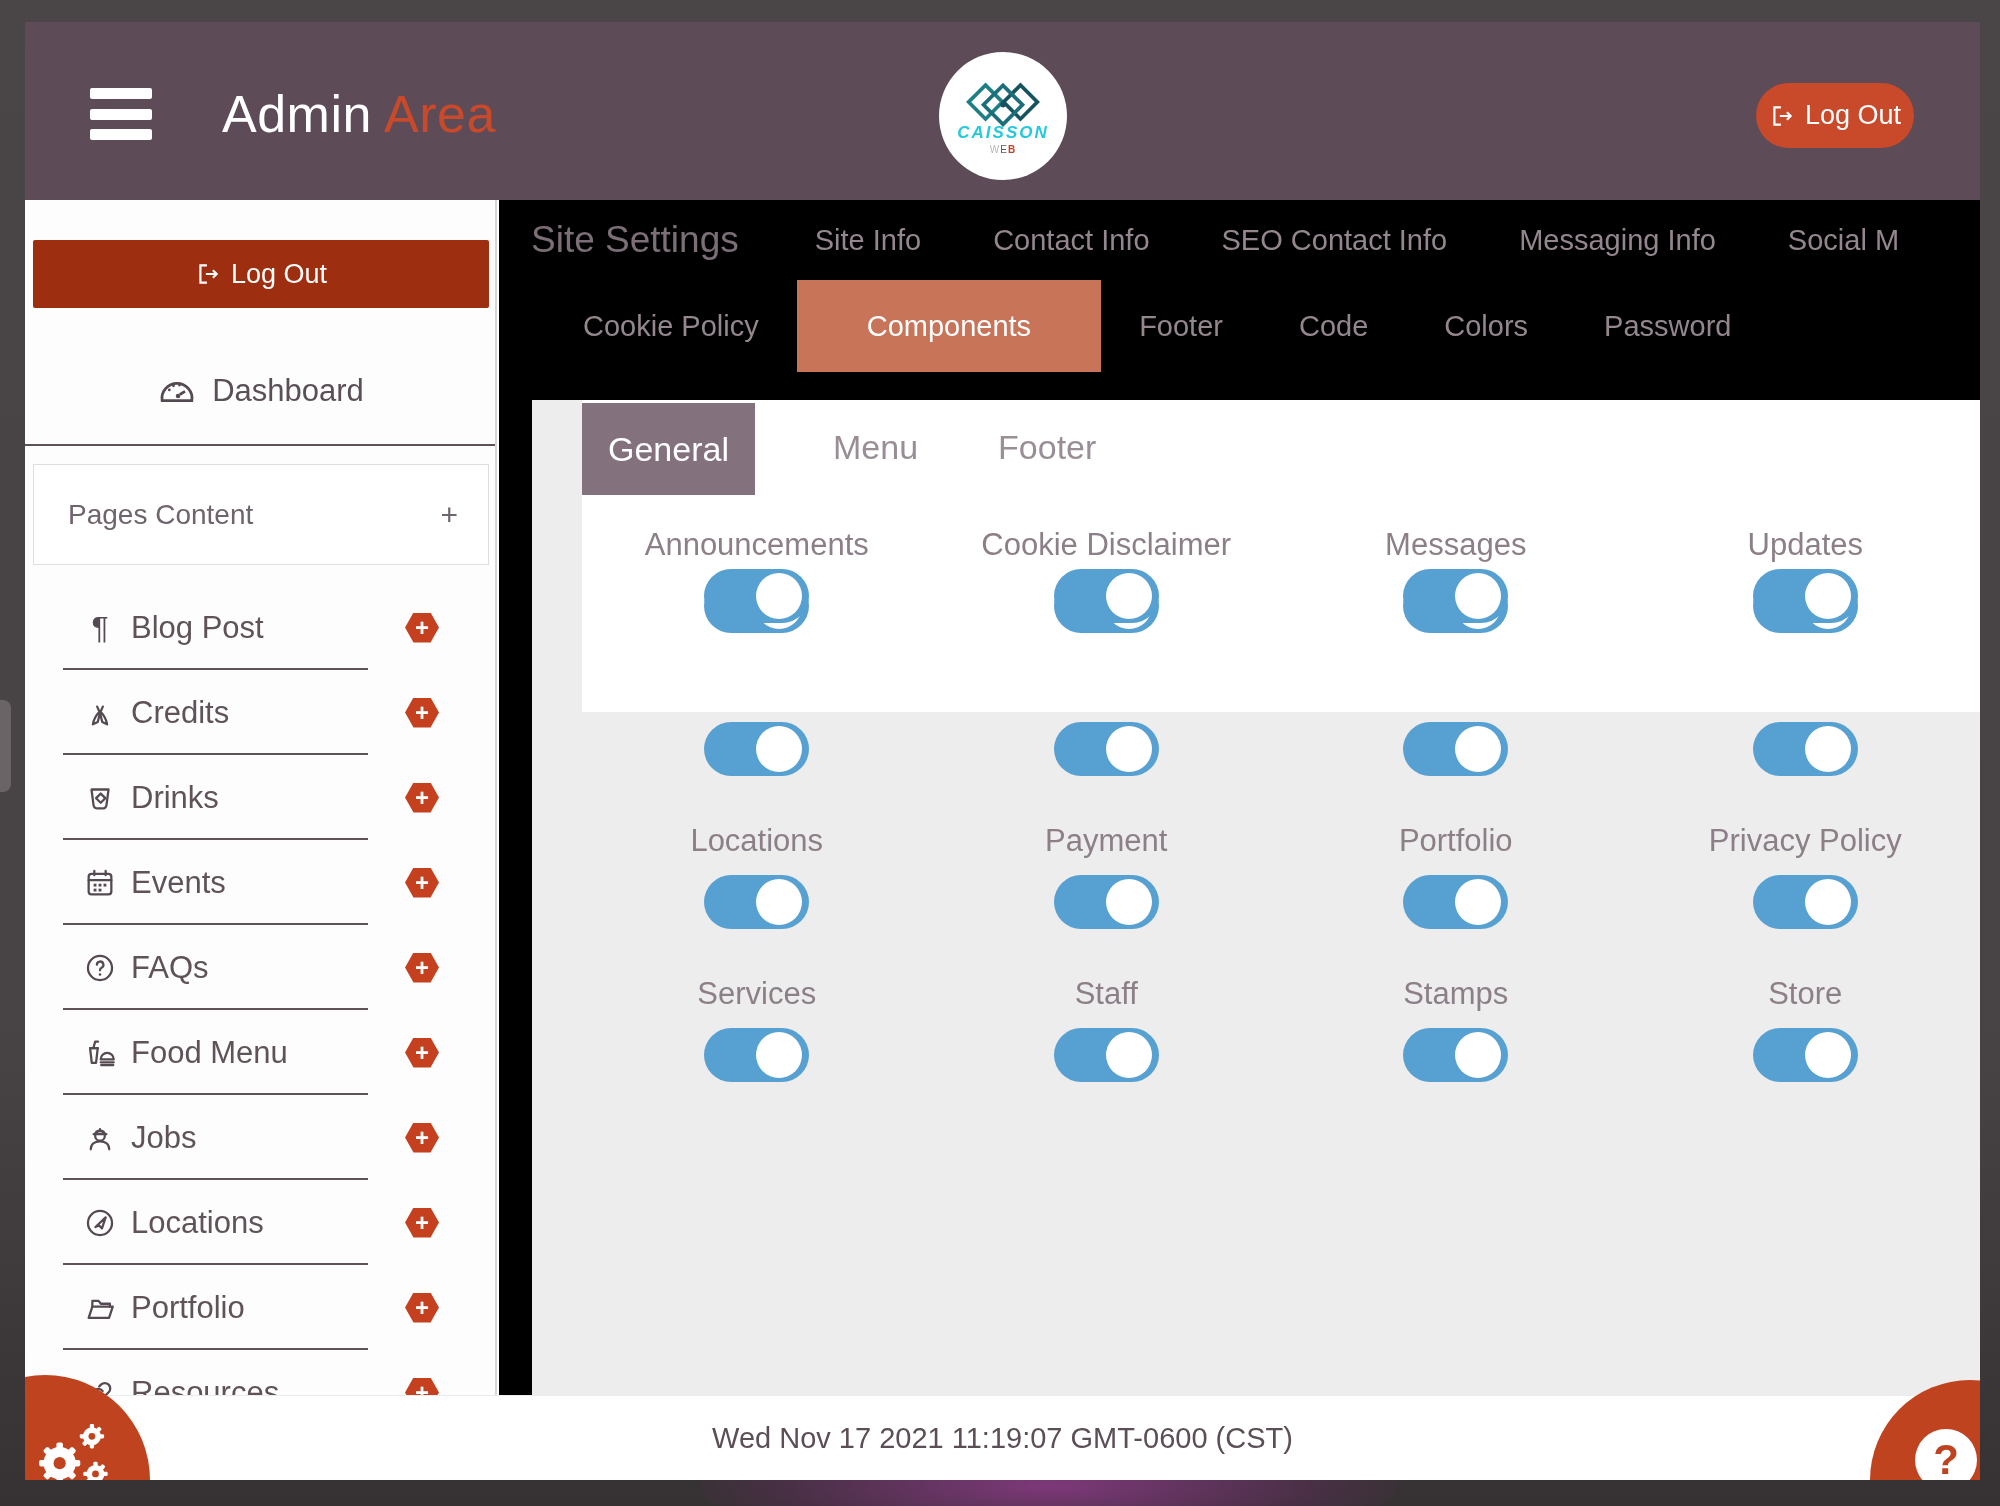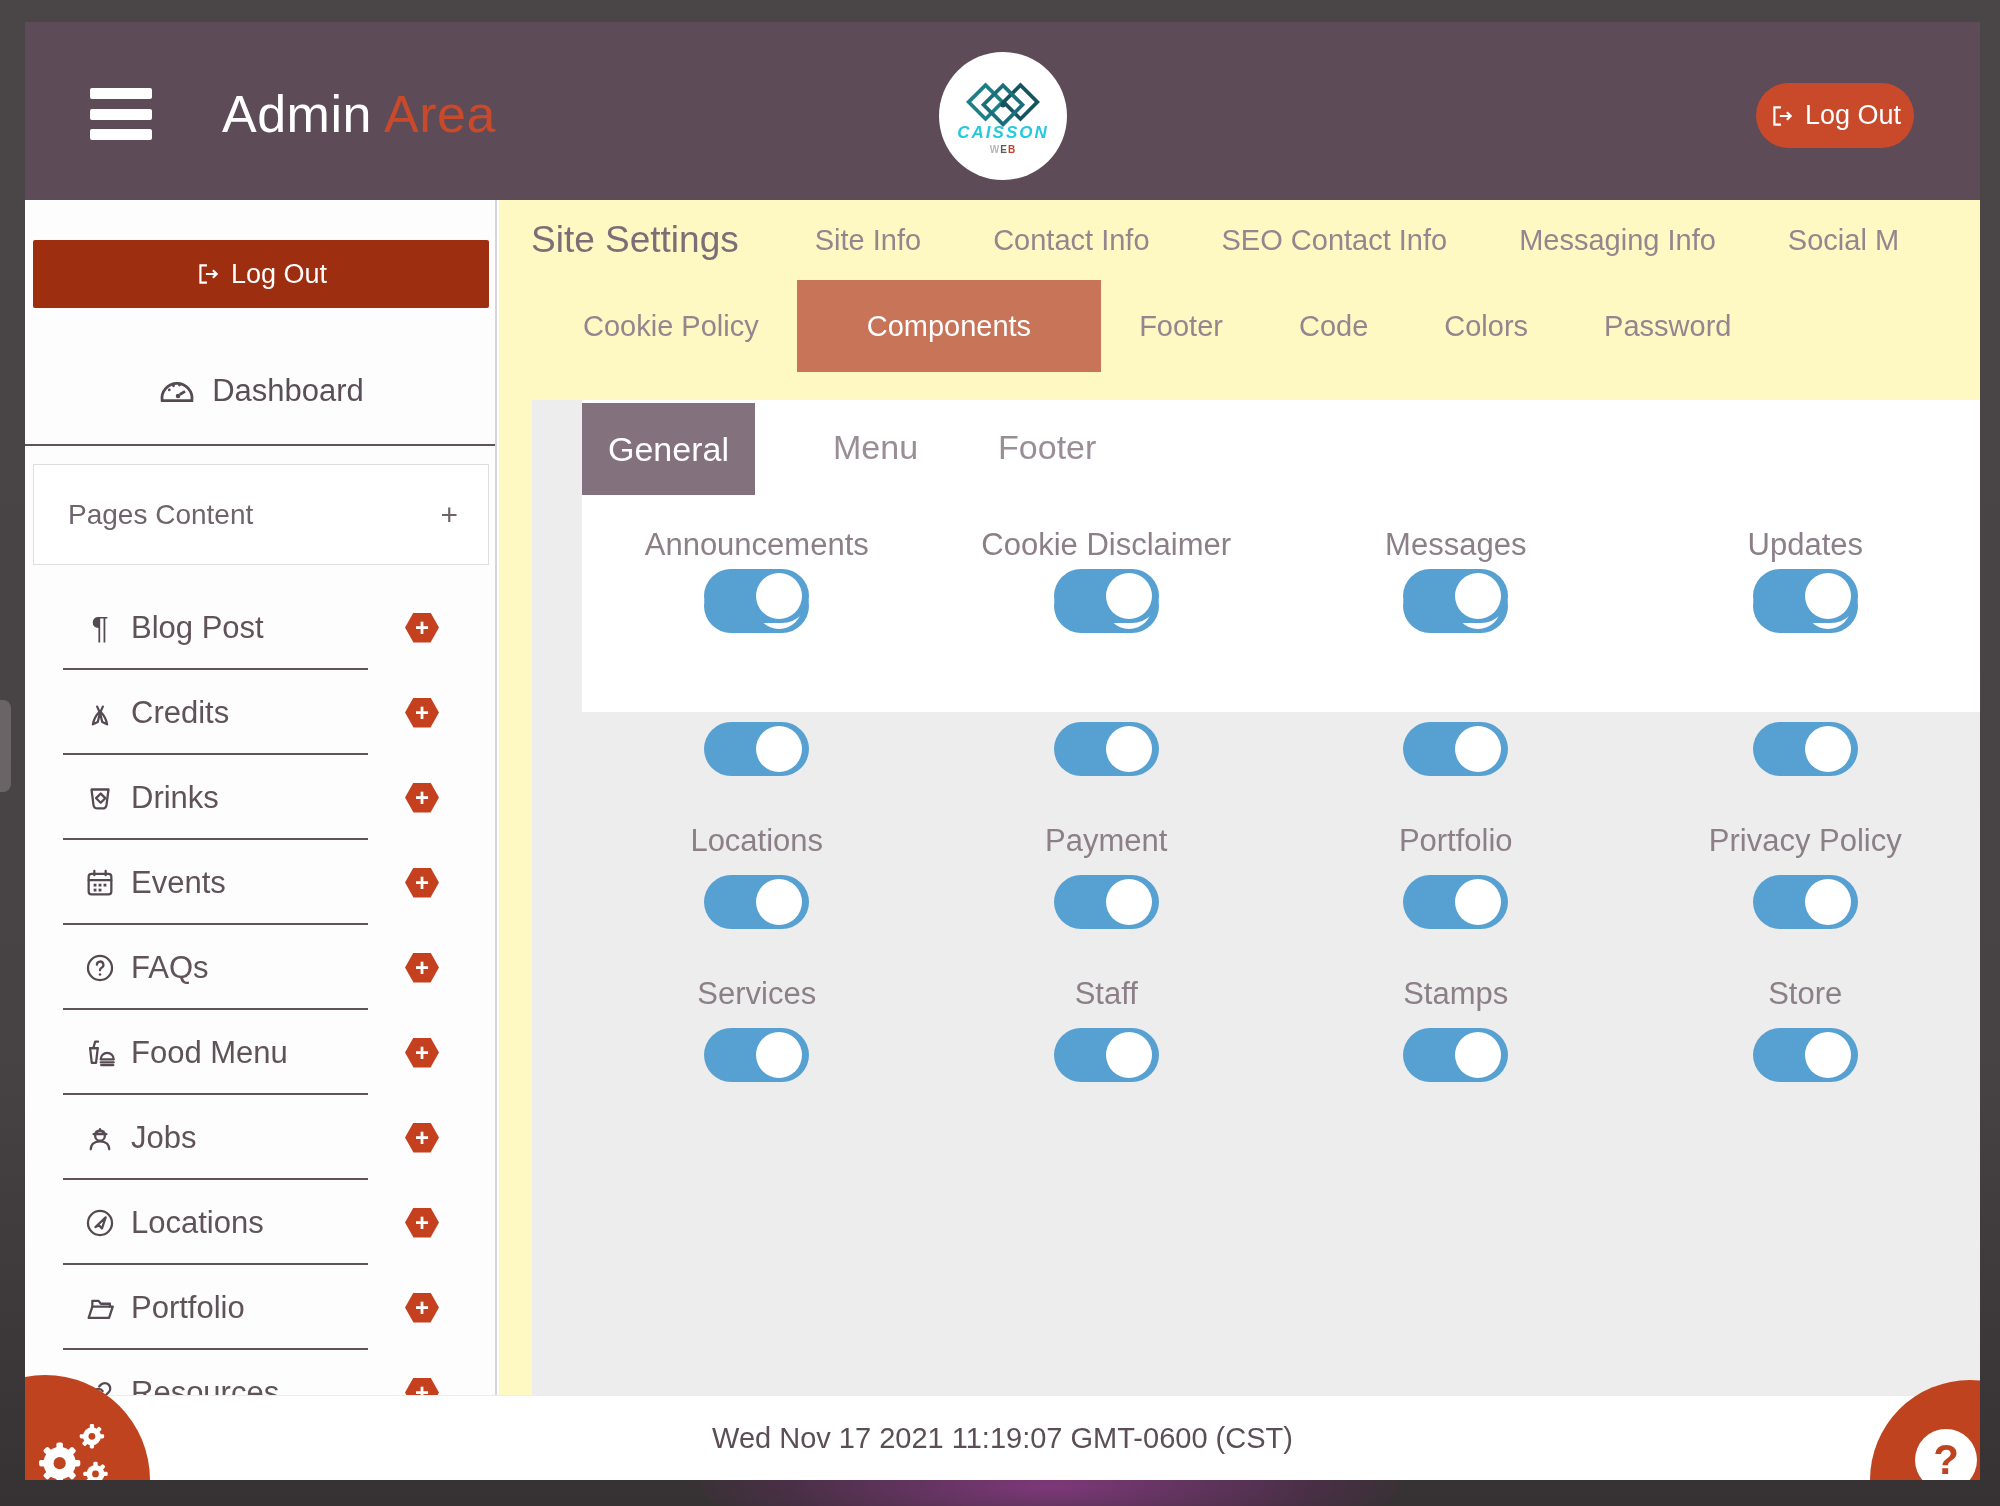--- a/index.html
+++ b/index.html
@@ -17,21 +17,21 @@
 
   
   .hdr{position:absolute;left:0;top:0;right:0;height:178px;background:var(--header);}
   .burger{position:absolute;left:65px;top:66px;width:62px;height:52px;display:flex;flex-direction:column;justify-content:space-between;cursor:pointer;background:none;border:none;}
   .burger span{display:block;height:11px;background:#fff;border-radius:2px;}
   .hdr-title{position:absolute;left:197px;top:62px;font-size:52px;font-weight:400;color:#fff;letter-spacing:.5px;white-space:nowrap;}
   .hdr-title .accent{color:var(--accent);}
   .logo{position:absolute;left:914px;top:30px;width:128px;height:128px;border-radius:50%;background:#fff;display:flex;flex-direction:column;align-items:center;justify-content:center;}
   .logo svg{width:92px;height:52px;display:block;}
   .logo-text{font-size:17px;font-weight:700;font-style:italic;color:#25c9dd;letter-spacing:2px;margin-top:-6px;}
-  .logo-sub{font-size:10px;font-weight:700;letter-spacing:1px;margin-top:1px;color:#9a9a9a;}
+  .logo-sub{font-size:10px;font-weight:400;letter-spacing:1px;margin-top:1px;color:#9a9a9a;}
   .logo-sub b{color:#c0432b;}
   .hdr-logout{position:absolute;left:1731px;top:61px;width:158px;height:65px;border:none;border-radius:33px;background:var(--accent);
     color:#fff;font-size:27px;display:flex;align-items:center;justify-content:center;gap:10px;cursor:pointer;}
   .lo-ic{width:26px;height:26px;}
 
   
   .sidebar{position:absolute;left:0;top:178px;width:472px;bottom:85px;background:#fdfdfe;border-right:2px solid #d8d4d7;overflow:hidden;}
   .side-logout{display:flex;align-items:center;justify-content:center;gap:10px;margin:40px 6px 0 8px;height:68px;width:calc(100% - 14px);
     background:var(--dark-red);color:#fff;border:none;font-size:27px;border-radius:2px;cursor:pointer;}
   .dash-row{display:flex;align-items:center;justify-content:center;gap:14px;height:70px;margin-top:48px;color:var(--txt-dark);font-size:31px;cursor:pointer;}
@@ -45,21 +45,21 @@
   .side-item::after{content:"";position:absolute;left:38px;right:127px;bottom:0;height:2px;background:#5f5359;}
   .si-icon{width:46px;display:flex;justify-content:center;color:#564a52;}
   .si-icon svg{width:34px;height:34px;}
   .si-icon .glyph{font-size:32px;color:#564a52;line-height:1;}
   .si-label{font-size:31px;color:#5f5359;margin-left:8px;}
   .plus-badge{margin-left:auto;margin-right:56px;width:34px;height:30px;background:#c5401e;color:#fff;
     clip-path:polygon(25% 0,75% 0,100% 50%,75% 100%,25% 100%,0 50%);display:flex;align-items:center;justify-content:center;
     font-size:24px;font-weight:700;line-height:1;cursor:pointer;}
 
   
-  .main{position:absolute;left:474px;top:178px;right:0;bottom:85px;background:#fef9c3;overflow:hidden;}
+  .main{position:absolute;left:474px;top:178px;right:0;bottom:85px;background:#000000;overflow:hidden;}
   .row1{height:80px;display:flex;align-items:center;padding-left:32px;overflow:hidden;white-space:nowrap;}
   .page-title{font-size:37px;color:var(--txt-mid);margin-right:40px;flex-shrink:0;}
   .tab1{font-size:29px;color:#93868e;margin:0 36px;flex-shrink:0;cursor:pointer;}
   .row2{height:92px;display:flex;align-items:stretch;padding-left:46px;overflow:hidden;white-space:nowrap;}
   .tab2{font-size:29px;color:#93868e;display:flex;align-items:center;padding:0 38px;flex-shrink:0;cursor:pointer;}
   .tab2.active{background:var(--salmon);color:#fff;padding:0 70px;}
   .panel{position:absolute;left:33px;top:200px;right:0;bottom:0;background:var(--panel);overflow:hidden;}
   .white-block{position:absolute;left:50px;top:0;right:0;height:312px;background:#fff;}
   .subtabs{display:flex;height:95px;align-items:stretch;}
   .subtab{font-size:34px;color:#9a8e96;display:flex;align-items:center;justify-content:center;padding:0 40px;cursor:pointer;}

